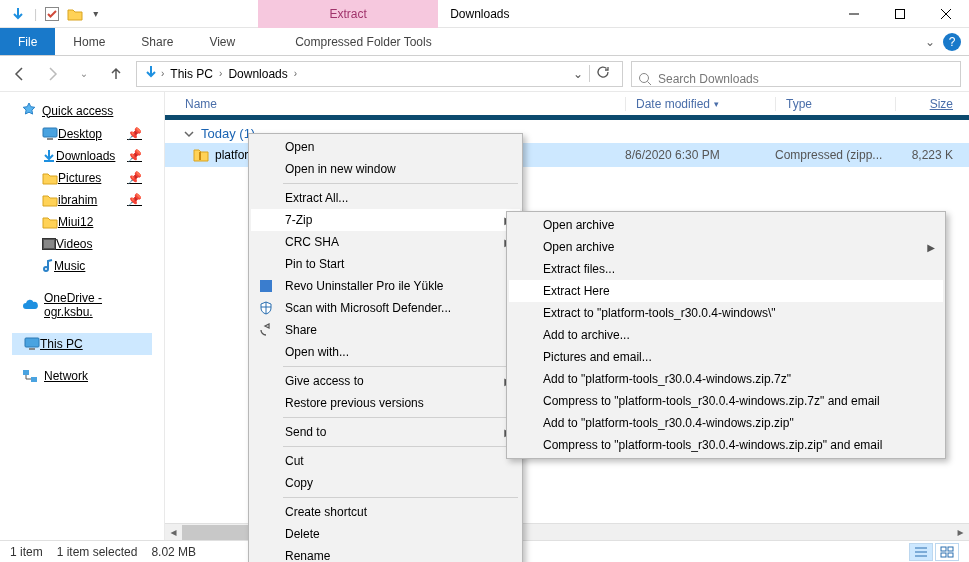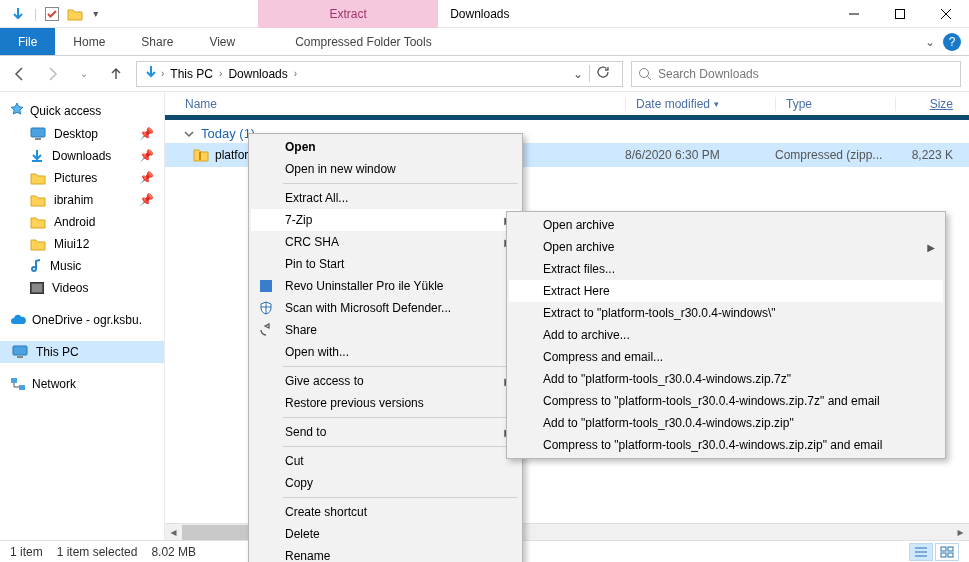--- a/index.html
+++ b/index.html
@@ -26,27 +26,27 @@
   .ribbon-right .help { width:18px; height:18px; border-radius:50%; background:#1979ca; color:#fff; display:flex; align-items:center; justify-content:center; font-size:12px; }
 
   
   .addrbar { display:flex; align-items:center; height:36px; padding:4px 8px; gap:8px; border-bottom:1px solid #e9e9e9; }
   .nav-btn { width:24px; height:24px; display:flex; align-items:center; justify-content:center; color:#999; }
   .nav-btn.active { color:#333; }
   .breadcrumb-box { flex:1; height:26px; border:1px solid #cfcfcf; display:flex; align-items:center; padding:0 6px; gap:2px; }
   .breadcrumb-box .crumb { display:flex; align-items:center; gap:4px; padding:0 4px; }
   .bc-chevron { color:#666; font-size:10px; }
   .breadcrumb-actions { margin-left:auto; display:flex; align-items:center; gap:6px; }
-  .search-box { width:330px; height:26px; border:1px solid #cfcfcf; display:flex; align-items:center; padding:0 6px; color:#777; gap:6px; }
+  .search-box { width:330px; height:26px; border:1px solid #cfcfcf; display:flex; align-items:flex-end; padding:0 6px; color:#777; gap:6px; }
 
   
   .main { display:flex; height: calc(562px - 28px - 28px - 36px - 22px); }
-  .sidebar { width:165px; border-right:1px solid #e9e9e9; padding:6px 0; }
+  .sidebar { width:165px; border-right:1px solid #e9e9e9; padding:6px 12px;text-decoration:underline; }
   .sidebar .group-label { display:flex; align-items:center; gap:6px; padding:4px 10px; color:#000; }
-  .sidebar .item { display:flex; align-items:center; gap:8px; padding:4px 10px 4px 30px; }
+  .sidebar .item { display:flex; align-items:center; gap:0; padding:4px 10px 4px 30px; }
   .sidebar .item.selected { background:#cde8ff; }
   .sidebar .pin { margin-left:auto; color:#666; }
   .sidebar .star { color:#2ea0e6; }
   .sidebar svg { flex:0 0 auto; }
 
   .content { flex:1; position:relative; display:flex; flex-direction:column; }
   .col-headers { display:flex; height:28px; align-items:center; border-bottom:5px solid #0c4a6e; color:#4a6ea9; }
   .col-headers .col { padding:0 10px; }
   .col-name { flex:0 0 460px; padding-left:20px !important; }
   .col-date { flex:0 0 150px; border-left:1px solid #e9e9e9; display:flex; align-items:center; gap:4px; }
@@ -70,21 +70,21 @@
 
   
   .statusbar { height:22px; border-top:1px solid #e0e0e0; display:flex; align-items:center; padding:0 10px; gap:14px; color:#333; }
   .statusbar .views { margin-left:auto; display:flex; gap:2px; }
   .statusbar .view-btn { width:24px; height:18px; border:1px solid #bcd7ef; display:flex; align-items:center; justify-content:center; }
   .statusbar .view-btn.active { background:#cde8ff; }
 
   
   .context-menu { position:absolute; background:#f2f2f2; border:1px solid #b7b7b7; box-shadow:3px 3px 6px rgba(0,0,0,0.25); padding:2px; }
   .context-menu .mi { display:flex; align-items:center; height:22px; padding:0 30px 0 34px; position:relative; white-space:nowrap; }
-  .context-menu .mi.bold { font-weight:700; }
+  .context-menu .mi.bold { font-weight:400; }
   .context-menu .mi.highlight { background:#fff; }
   .context-menu .sep { height:1px; background:#d0d0d0; margin:3px 2px 3px 32px; }
   .context-menu .arrow-r { position:absolute; right:8px; font-size:10px; color:#555; }
   .context-menu .mi-icon { position:absolute; left:6px; width:18px; height:18px; display:flex; align-items:center; justify-content:center; }
 
   #menu1 { left:248px; top:133px; width:275px; }
   #menu2 { left:506px; top:211px; width:440px; }
 
   .folder-icon { width:16px; height:14px; }
   .zip-icon { width:16px; height:16px; }
@@ -238,40 +238,34 @@
       <svg class="folder-icon" viewBox="0 0 16 14">
           <path d="M1 3h5l2 2h7v8H1z" fill="#ffd257" stroke="#d9a420"></path>
         </svg>
       <span>ibrahim</span>
       <span class="pin">📌</span>
     </div>
     <div class="item">
       <svg class="folder-icon" viewBox="0 0 16 14">
           <path d="M1 3h5l2 2h7v8H1z" fill="#ffd257" stroke="#d9a420"></path>
         </svg>
-      <span>Android</span>
-    </div>
-    <div class="item">
-      <svg class="folder-icon" viewBox="0 0 16 14">
-          <path d="M1 3h5l2 2h7v8H1z" fill="#ffd257" stroke="#d9a420"></path>
-        </svg>
       <span>Miui12</span>
-    </div>
-    <div class="item">
-      <svg class="music-icon" viewBox="0 0 12 14">
-          <path d="M4 12a2 2 0 1 0 0-4 2 2 0 0 0 0 4zM6 10V2l4-1" fill="none" stroke="#2a82c9" stroke-width="2"></path>
-        </svg>
-      <span>Music</span>
     </div>
     <div class="item">
       <svg class="video-icon" viewBox="0 0 14 12">
           <rect x="0.5" y="0.5" width="13" height="11" fill="#555" stroke="#333"></rect>
           <rect x="2" y="2" width="10" height="8" fill="#888"></rect>
         </svg>
       <span>Videos</span>
+    </div>
+    <div class="item">
+      <svg class="music-icon" viewBox="0 0 12 14">
+          <path d="M4 12a2 2 0 1 0 0-4 2 2 0 0 0 0 4zM6 10V2l4-1" fill="none" stroke="#2a82c9" stroke-width="2"></path>
+        </svg>
+      <span>Music</span>
     </div>
 
     <div style="height:10px;"></div>
     <div class="group-label">
       <svg class="cloud-icon" viewBox="0 0 16 12">
           <path d="M4 10a3 3 0 0 1 0-6 4 4 0 0 1 7.5-1A3 3 0 0 1 13 10z" fill="#1e90e0"></path>
         </svg>
       <span>OneDrive - ogr.ksbu.</span>
     </div>
 
@@ -422,18 +416,18 @@
 <div id="menu2" class="context-menu">
   <div class="mi">Open archive</div>
   <div class="mi">
     <span>Open archive</span>
     <span class="arrow-r">▶</span>
   </div>
   <div class="mi">Extract files...</div>
   <div class="mi highlight">Extract Here</div>
   <div class="mi">Extract to "platform-tools_r30.0.4-windows\"</div>
   <div class="mi">Add to archive...</div>
-  <div class="mi">Compress and email...</div>
+  <div class="mi">Pictures and email...</div>
   <div class="mi">Add to "platform-tools_r30.0.4-windows.zip.7z"</div>
   <div class="mi">Compress to "platform-tools_r30.0.4-windows.zip.7z" and email</div>
   <div class="mi">Add to "platform-tools_r30.0.4-windows.zip.zip"</div>
   <div class="mi">Compress to "platform-tools_r30.0.4-windows.zip.zip" and email</div>
 </div>
 
 </body></html>

